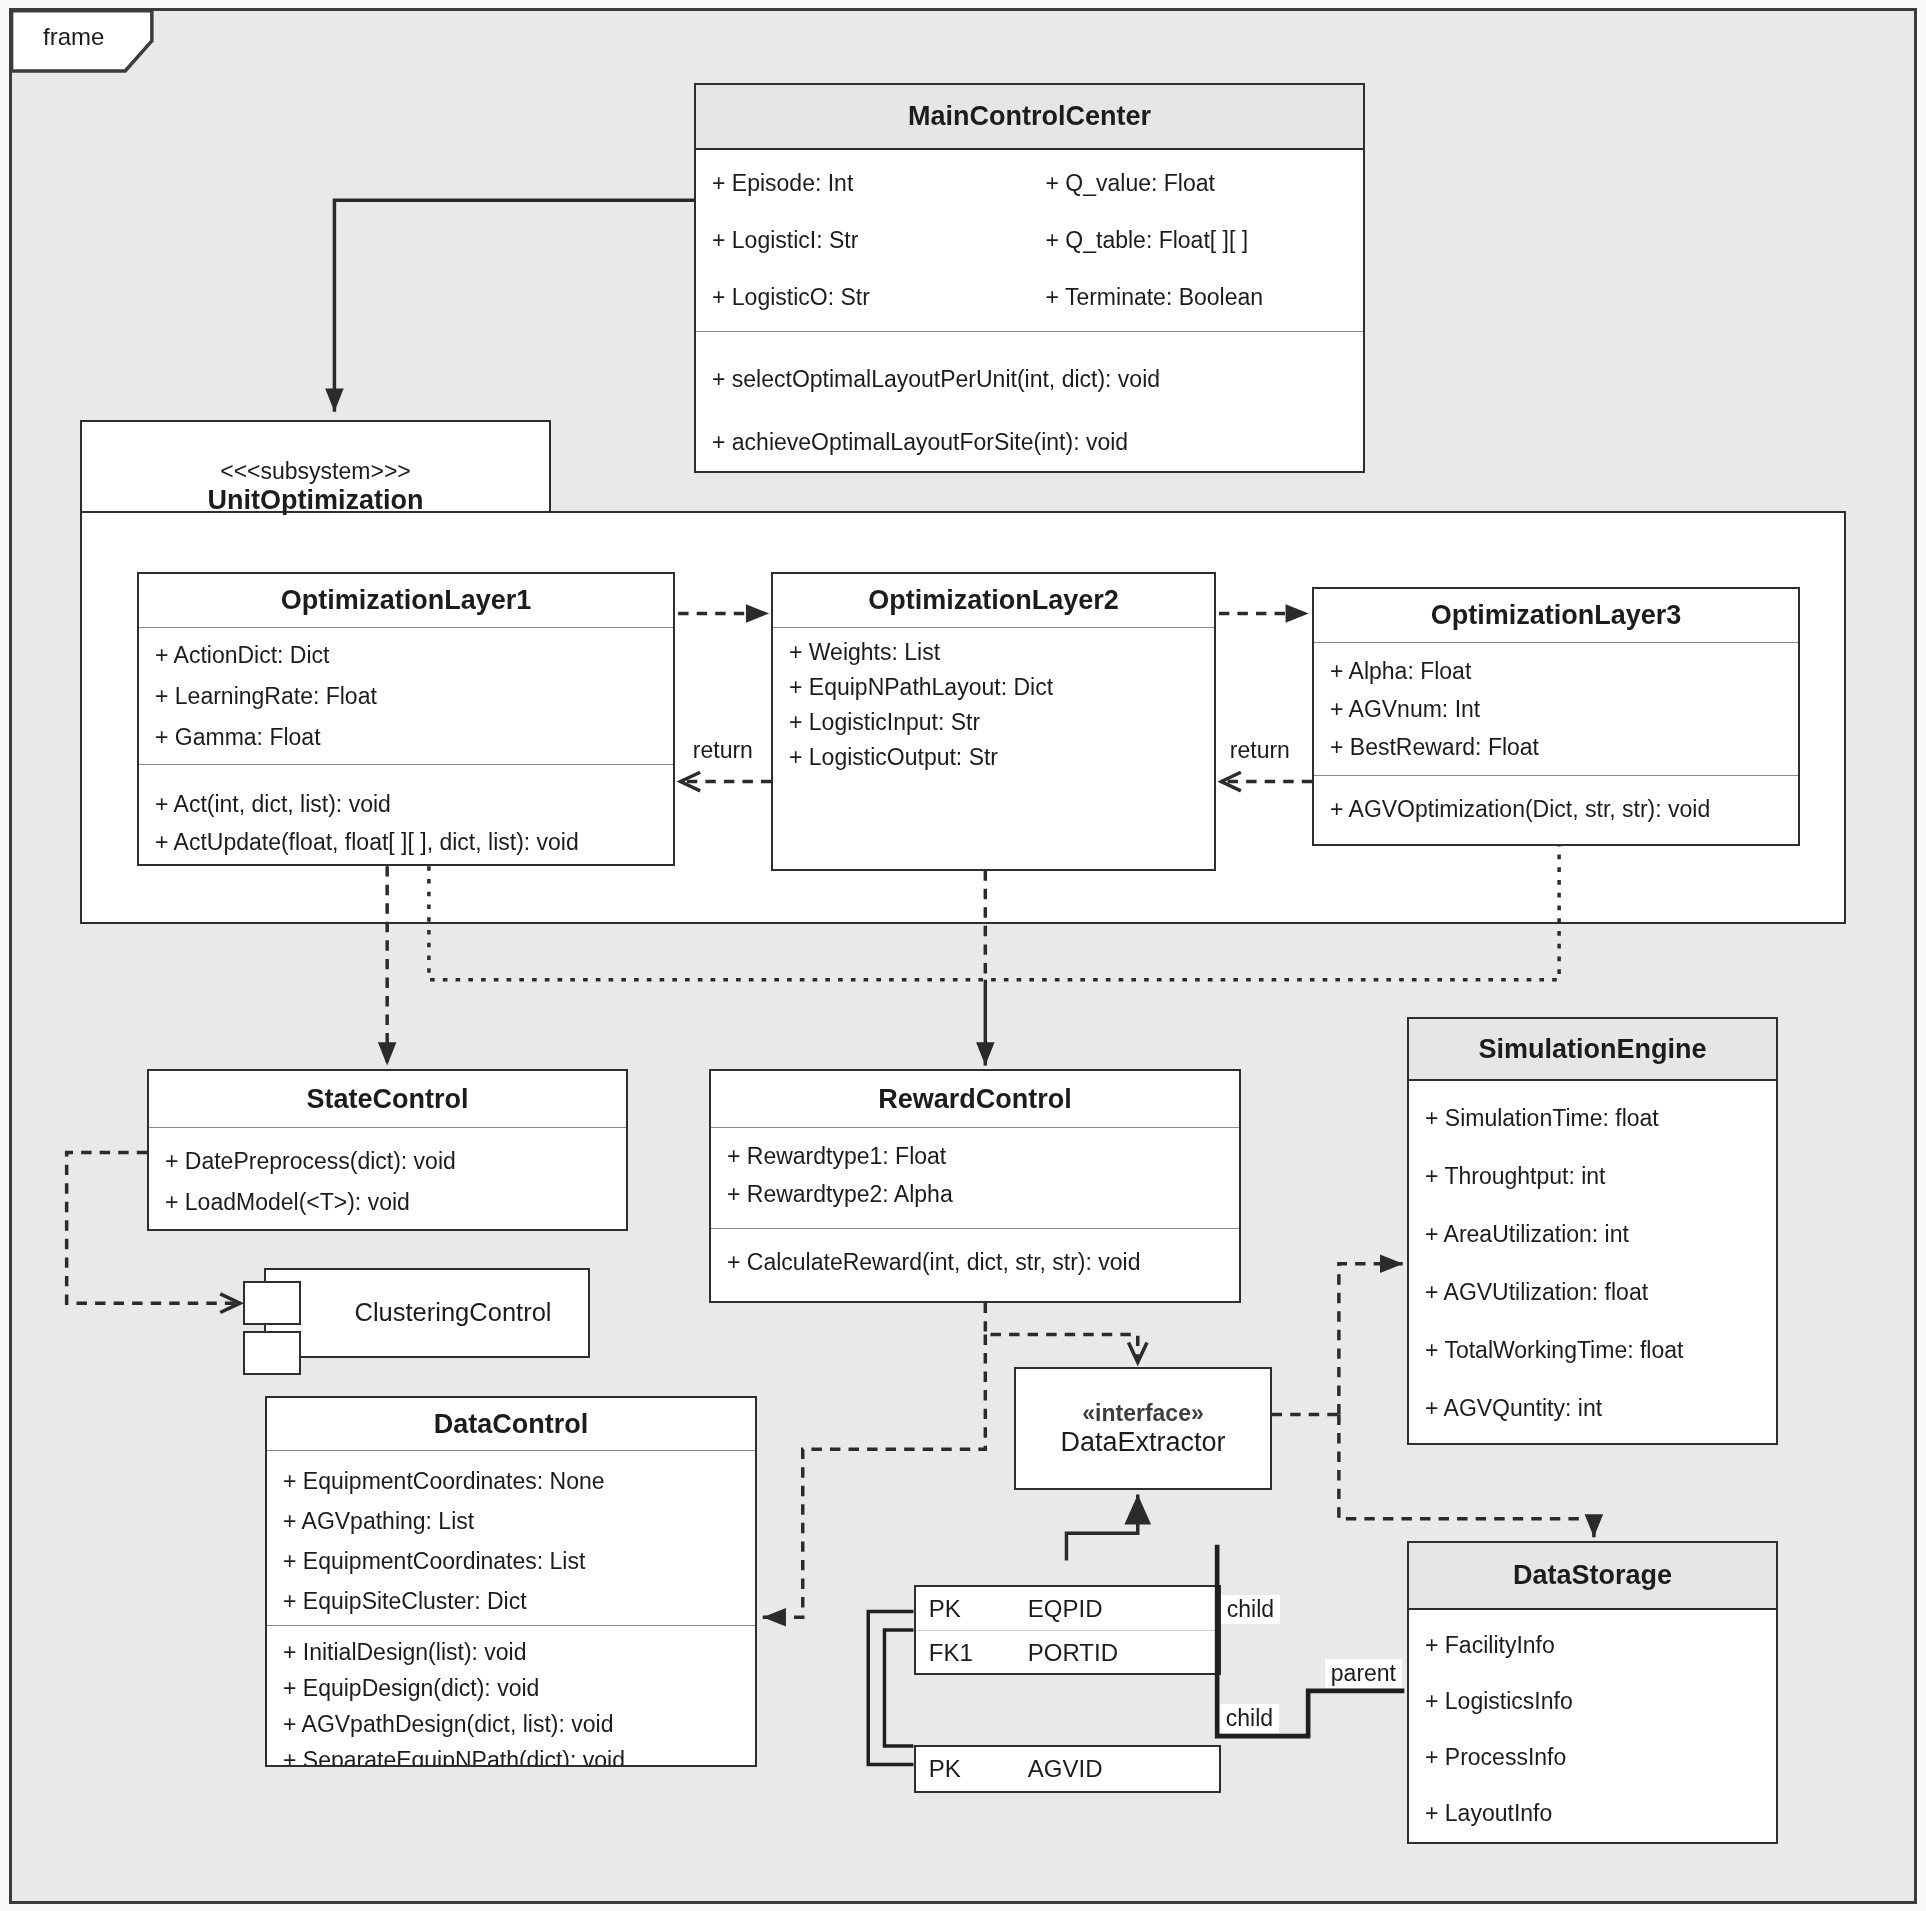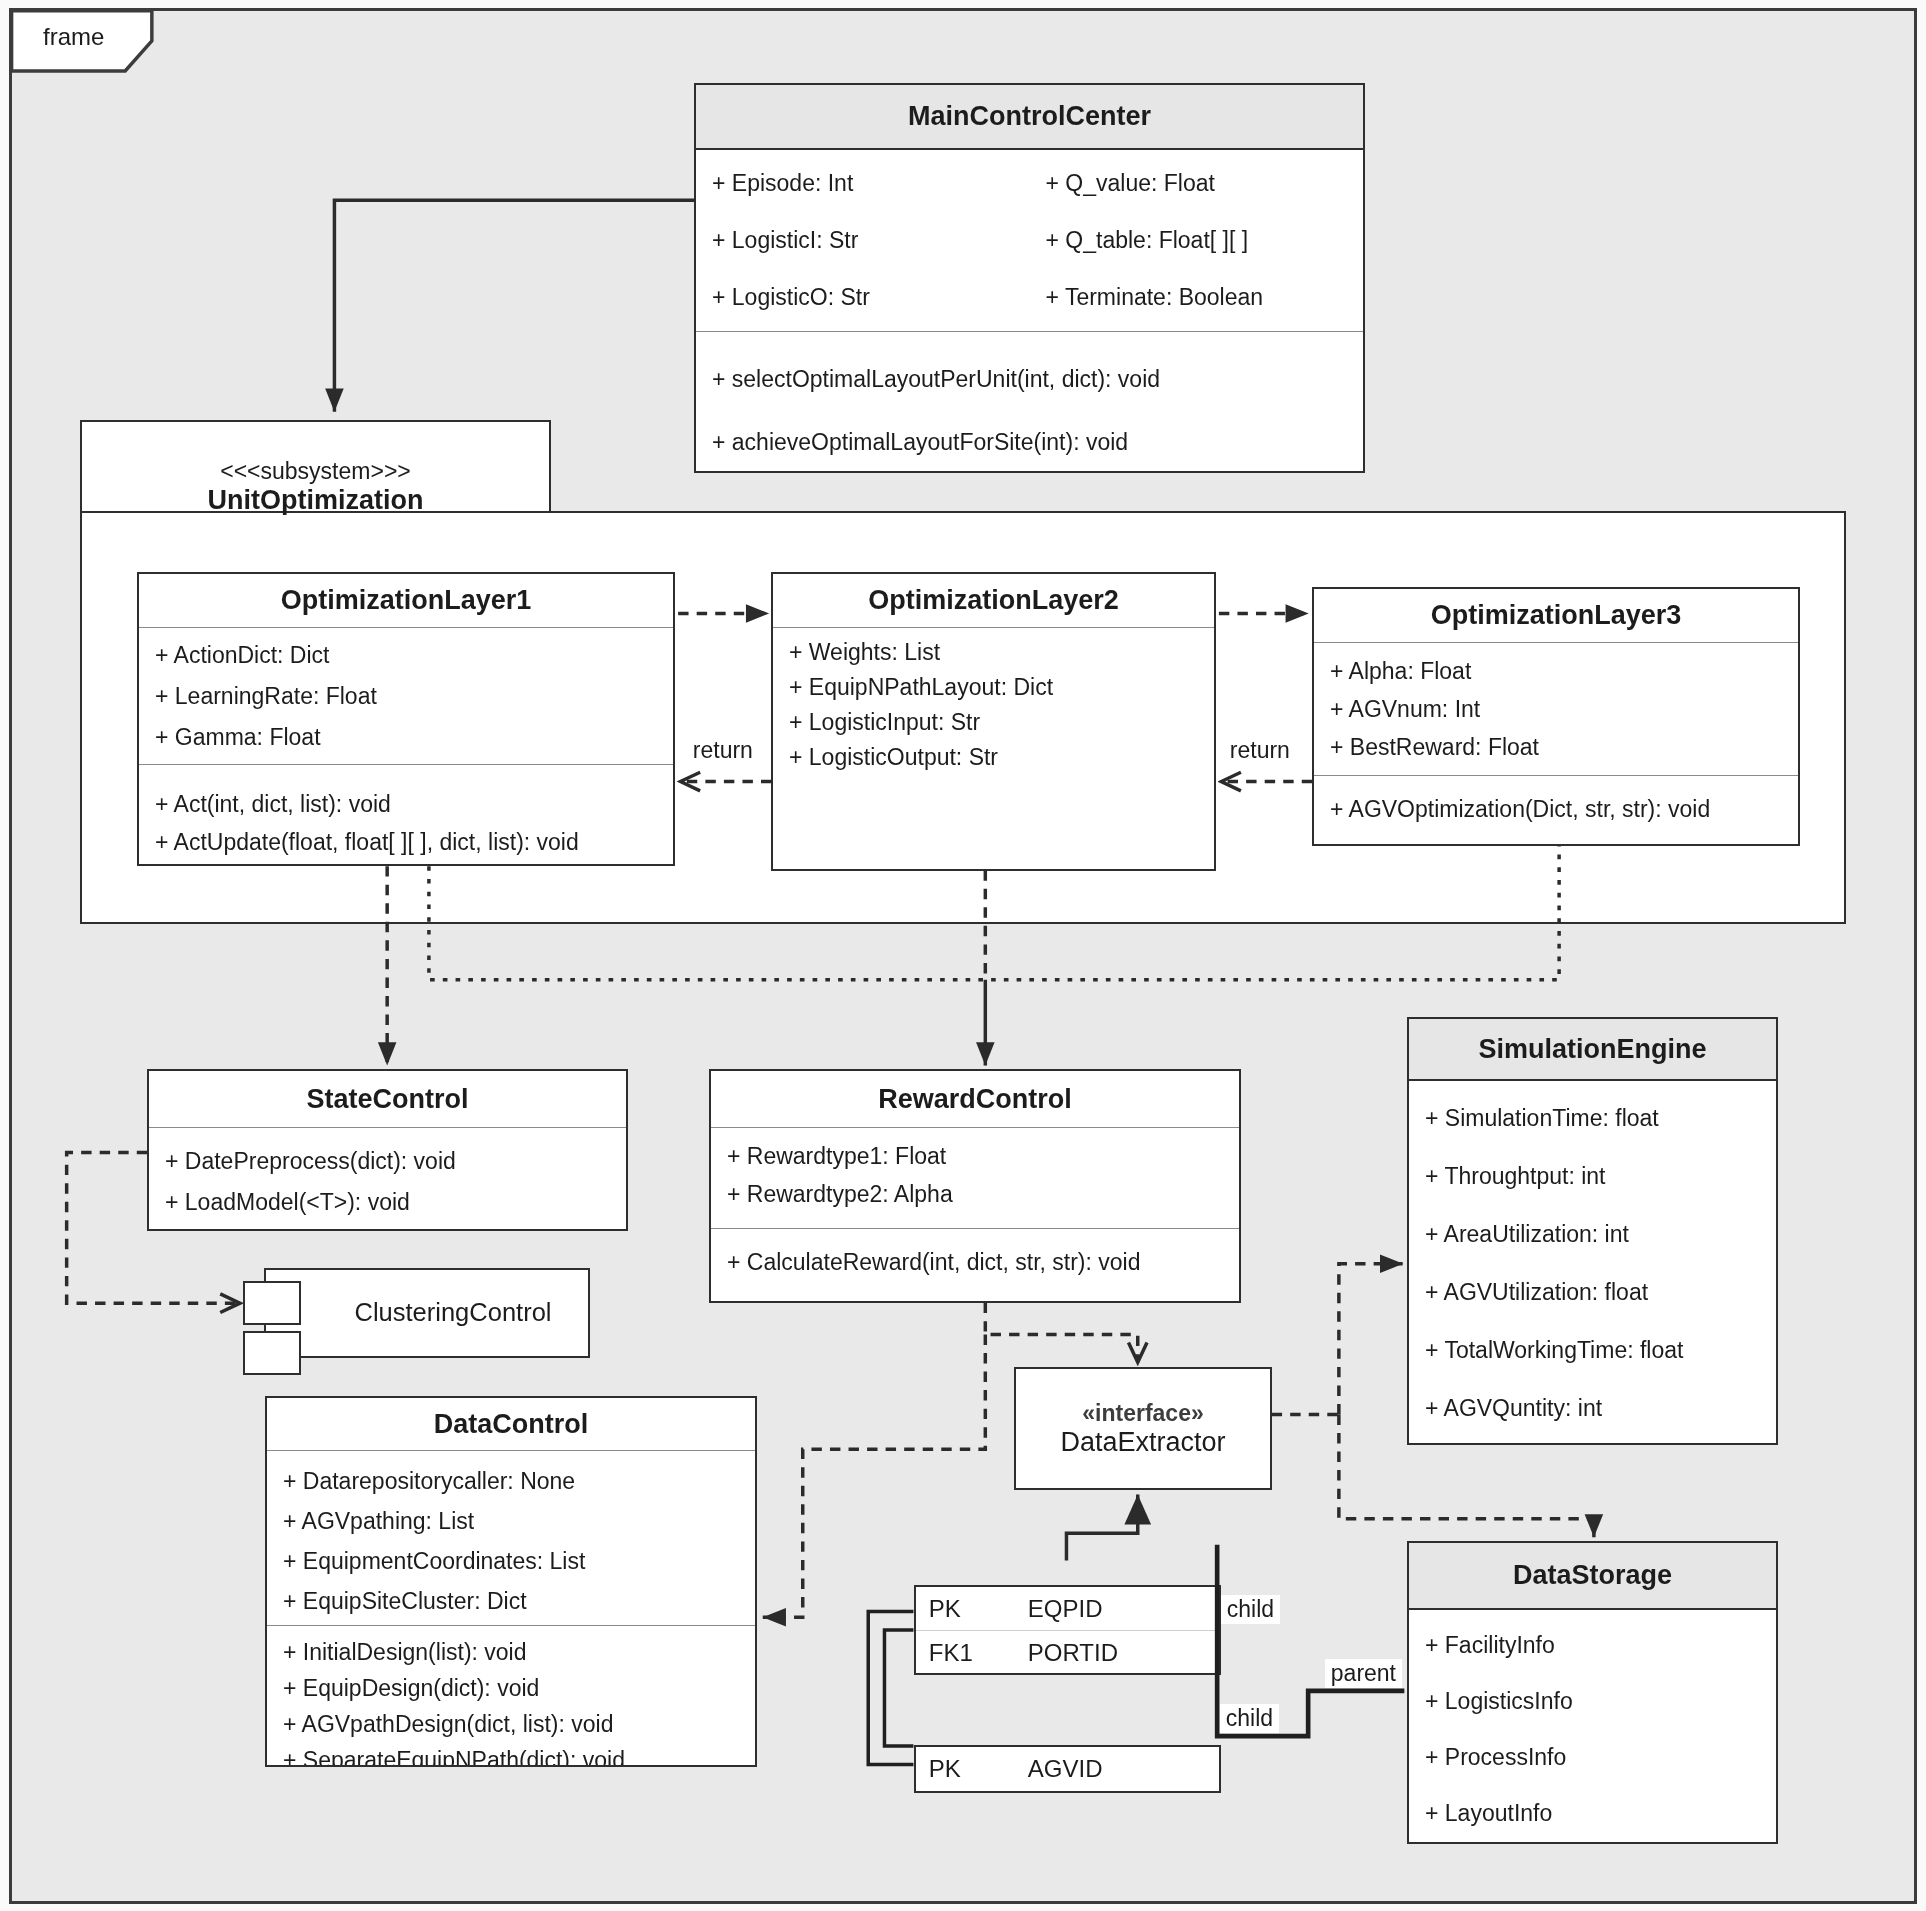--- a/index.html
+++ b/index.html
@@ -130,21 +130,21 @@
       <div class="ln" style="line-height:58px;">+ AreaUtilization: int</div>
       <div class="ln" style="line-height:58px;">+ AGVUtilization: float</div>
       <div class="ln" style="line-height:58px;">+ TotalWorkingTime: float</div>
       <div class="ln" style="line-height:58px;">+ AGVQuntity: int</div>
     </div>
   </div>
 
   <div class="cls" style="left:265px;top:1396px;width:492px;height:371px;border-width:2.3px;">
     <div class="hd" style="height:52px;">DataControl</div>
     <div class="sec" style="height:174px;padding-top:10.4px;">
-      <div class="ln" style="line-height:40px;">+ Datarepositorycaller: None</div>
+      <div class="ln" style="line-height:40px;">+ EquipmentCoordinates: None</div>
       <div class="ln" style="line-height:40px;">+ AGVpathing: List</div>
       <div class="ln" style="line-height:40px;">+ EquipmentCoordinates: List</div>
       <div class="ln" style="line-height:40px;">+ EquipSiteCluster: Dict</div>
     </div>
     <div class="sec" style="flex:1;padding-top:8px;">
       <div class="ln" style="line-height:36px;">+ InitialDesign(list): void</div>
       <div class="ln" style="line-height:36px;">+ EquipDesign(dict): void</div>
       <div class="ln" style="line-height:36px;">+ AGVpathDesign(dict, list): void</div>
       <div class="ln" style="line-height:36px;">+ SeparateEquipNPath(dict): void</div>
     </div>

